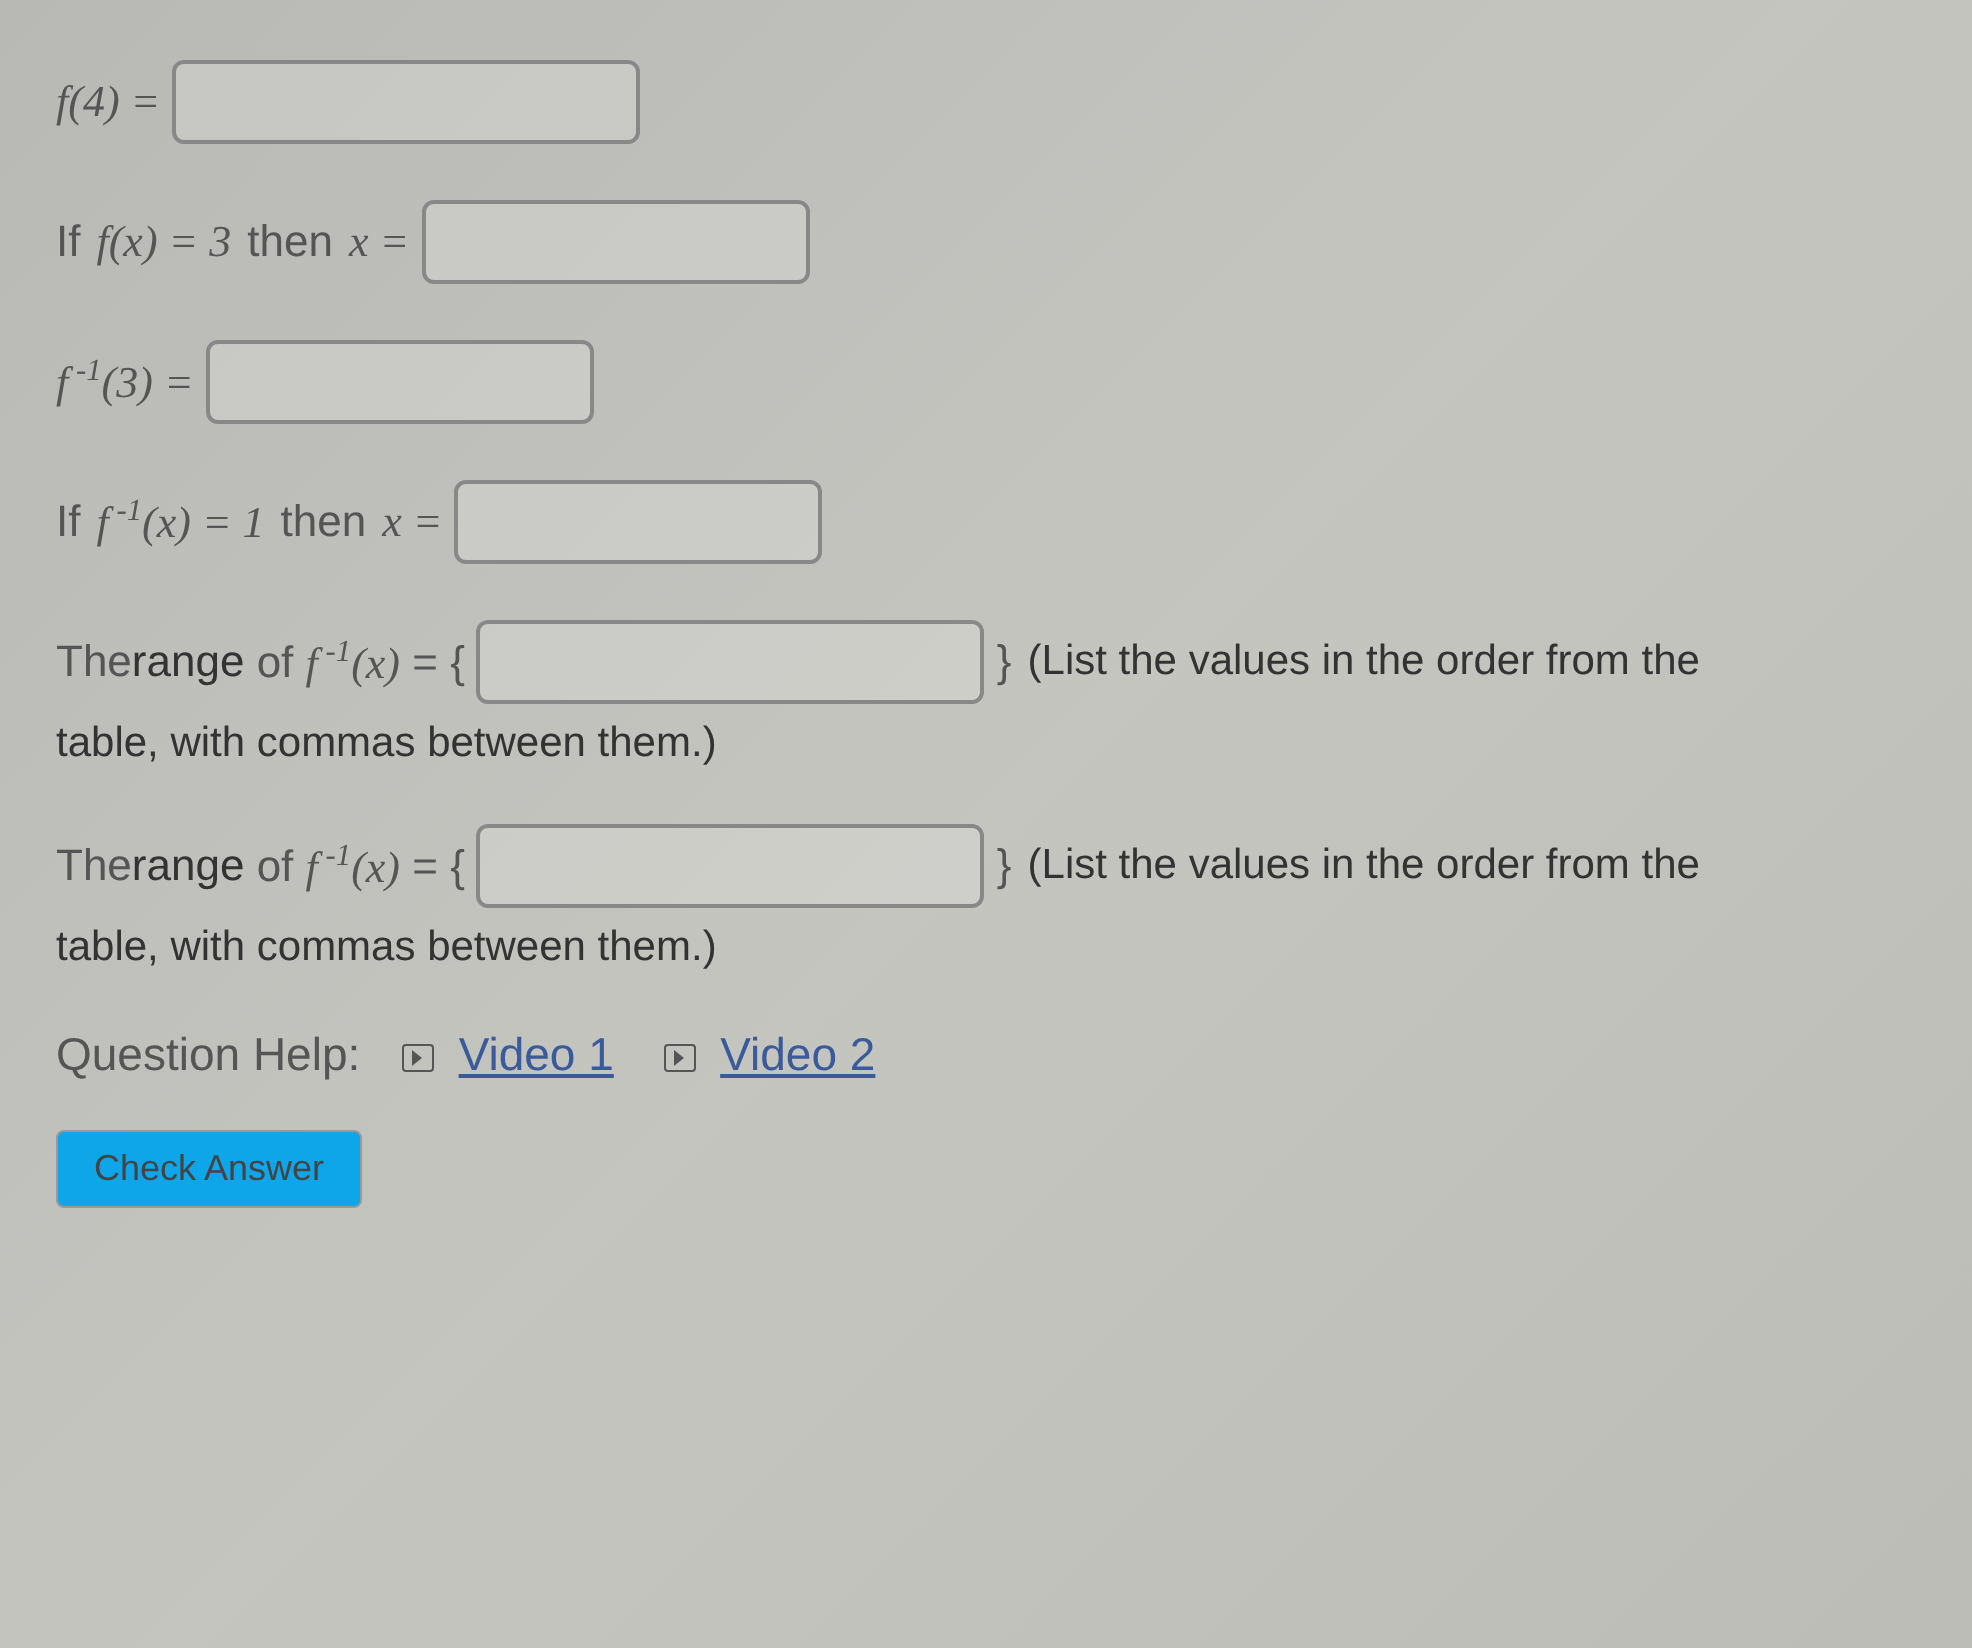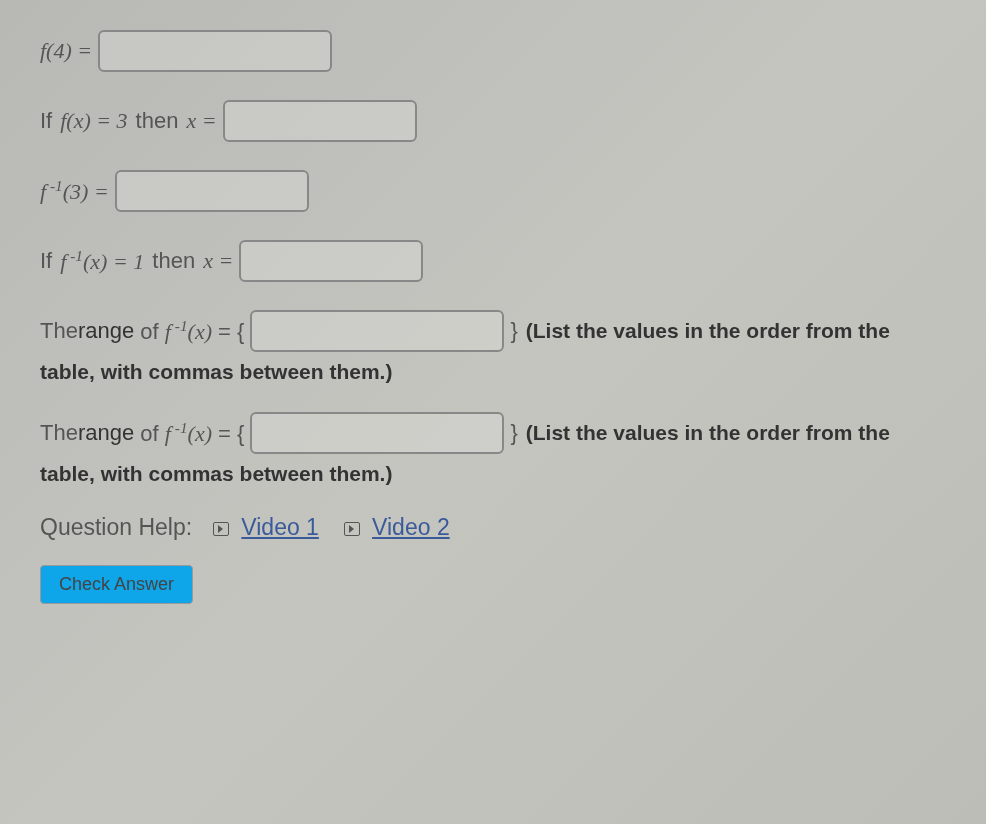--- a/index.html
+++ b/index.html
@@ -7,21 +7,21 @@
     padding: 0;
     width: 986px;
     height: 824px;
     background: linear-gradient(135deg, #b8b8b5 0%, #c5c5c0 50%, #bdbdb8 100%);
     font-family: Arial, sans-serif;
     color: #444;
     overflow: hidden;
     position: relative;
   }
   .content {
-    padding: 30px 40px;
+    padding: 30px 28px;
   }
   .row {
     margin-bottom: 28px;
     display: flex;
     align-items: center;
     flex-wrap: wrap;
     font-size: 22px;
     color: #555;
   }
   .row-tight {
@@ -84,21 +84,20 @@
     background: #0ea5e9;
     border: 1px solid #999;
     border-radius: 4px;
     font-size: 18px;
     color: #444;
     cursor: pointer;
   }
   .after-text {
     font-size: 21px;
     color: #333;
-    font-weight: bold;
   }
   .gap { display:inline-block; width:8px; }
 </style>
 </head>
 <body>
 
 <div class="content">
 
   <div class="row">
     <span class="math">f(4) =</span>

